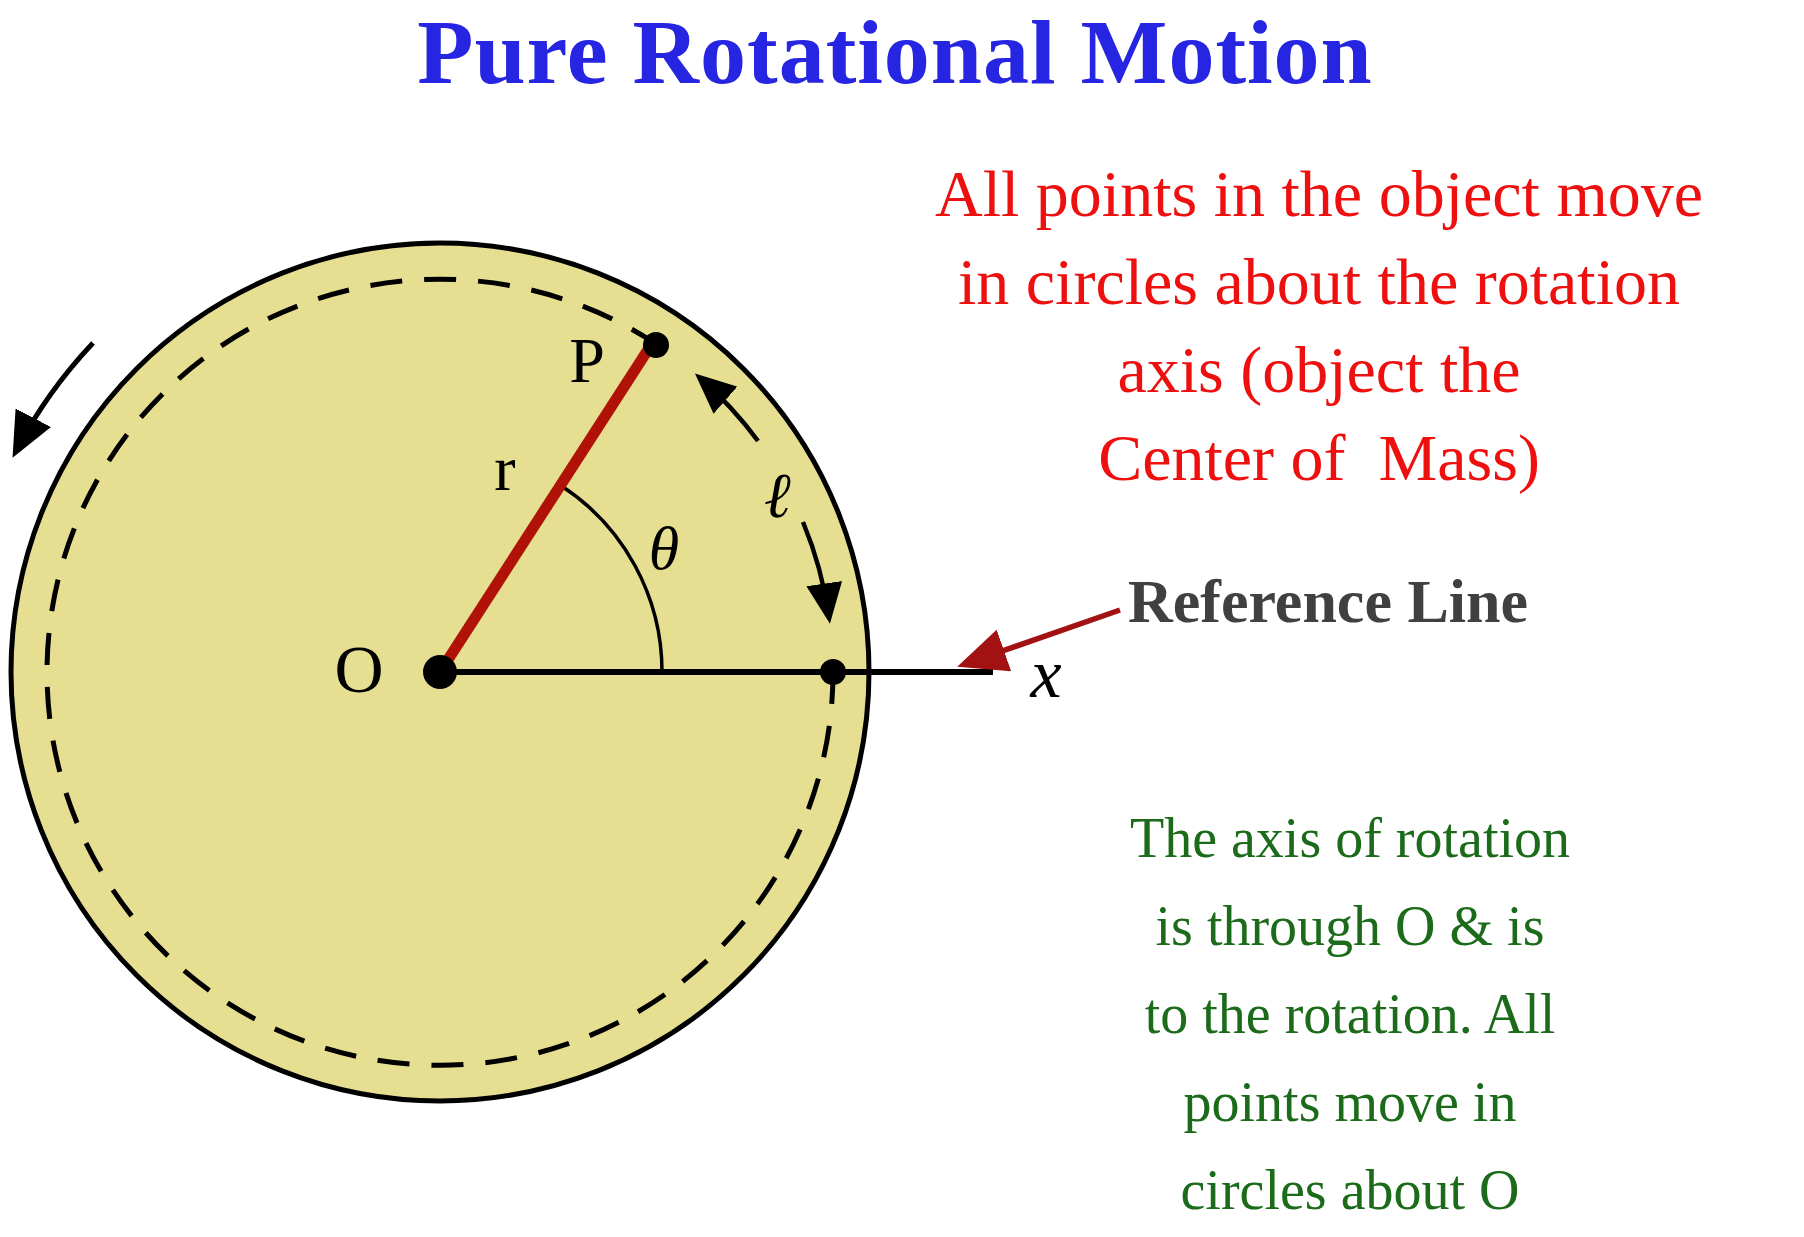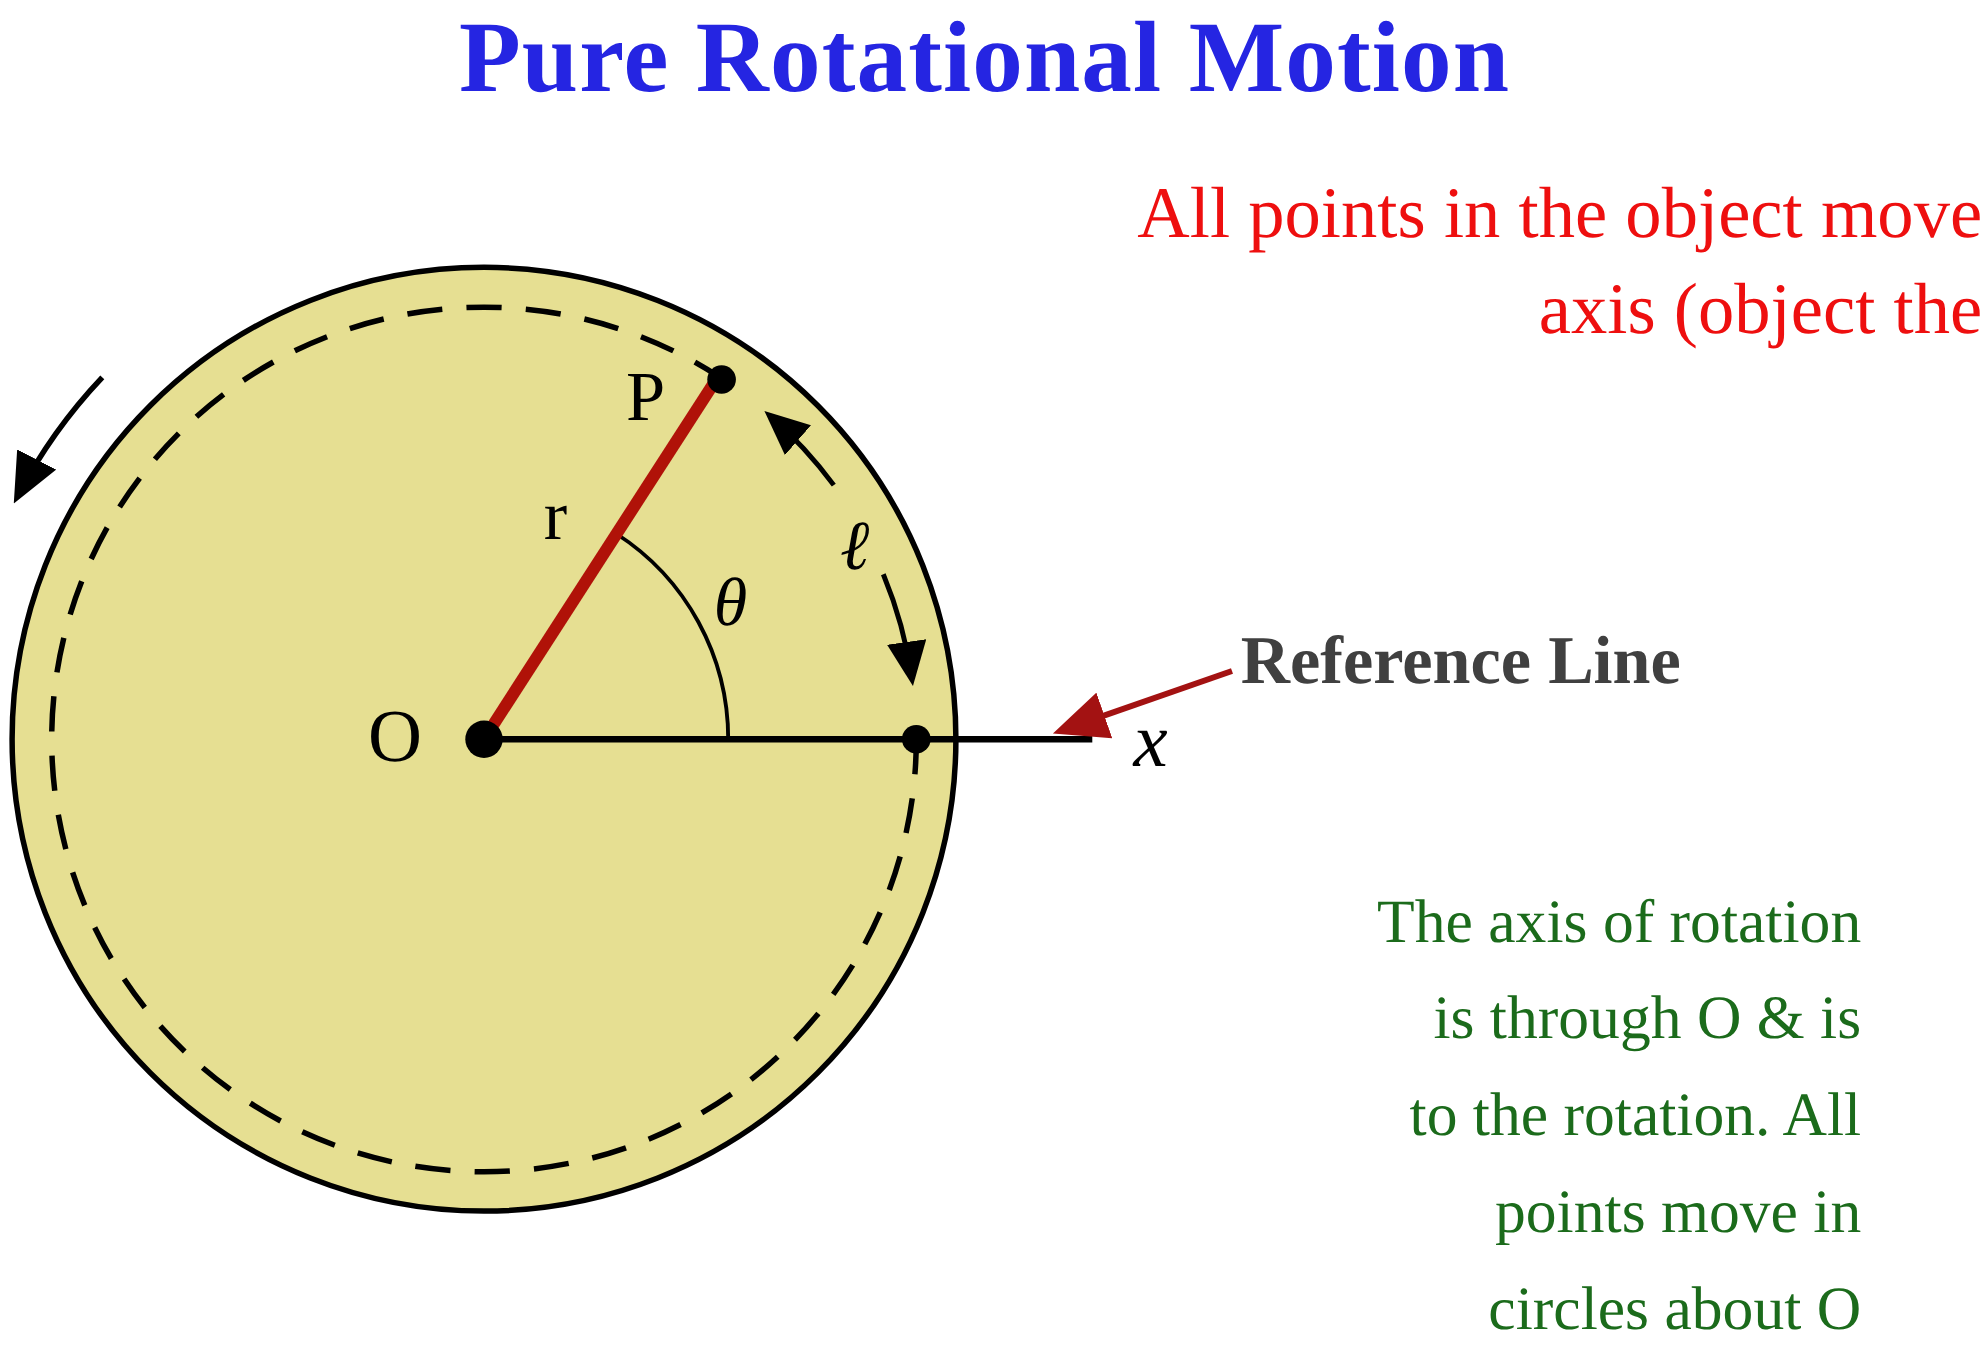--- a/index.html
+++ b/index.html
@@ -16,21 +16,21 @@
   .abs { position: absolute; }
   .ctr { transform: translate(-50%, -50%); }
 
   #page-title {
     left: 0; top: 6px; width: 1790px;
     text-align: center;
     font-size: 92px; font-weight: bold; line-height: 1.0;
     letter-spacing: 1px;
   }
 
-  .note { text-align: right; }
+  .note { text-align: center; }
   .note .line { white-space: pre-wrap; }
 
   #red-note {
     left: 836px; top: 150px; width: 966px;
     font-size: 66px; line-height: 88px;
   }
   #reference-line-label {
     left: 1128px; top: 570px;
     font-size: 62px; font-weight: bold; line-height: 1.0;
   }
@@ -82,21 +82,23 @@
 
     <circle cx="440" cy="672" r="17" fill="#000000"></circle>
     <circle cx="656" cy="345" r="13" fill="#000000"></circle>
     <circle cx="833" cy="672" r="13" fill="#000000"></circle>
   </svg>
 
   <div id="page-title" class="abs" style="color: rgb(37, 37, 226);">Pure Rotational Motion</div>
 
   <div id="red-note" class="abs note" style="color: rgb(238, 15, 15);">
     <div class="line">All points in the object move</div>
+    <div class="line">in circles about the rotation</div>
     <div class="line">axis (object the</div>
+    <div class="line">Center of  Mass)</div>
   </div>
 
   <div id="reference-line-label" class="abs" style="color: #404040;">Reference Line</div>
 
   <div id="green-note" class="abs note" style="color: rgb(27, 107, 27);">
     <div class="line">The axis of rotation</div>
     <div class="line">is through O &amp; is</div>
     <div class="line">to the rotation. All</div>
     <div class="line">points move in</div>
     <div class="line">circles about O</div>

